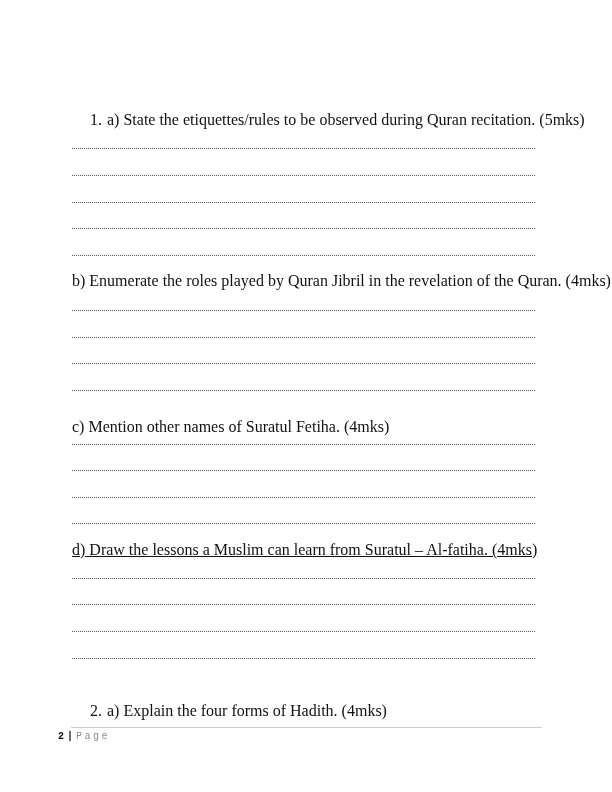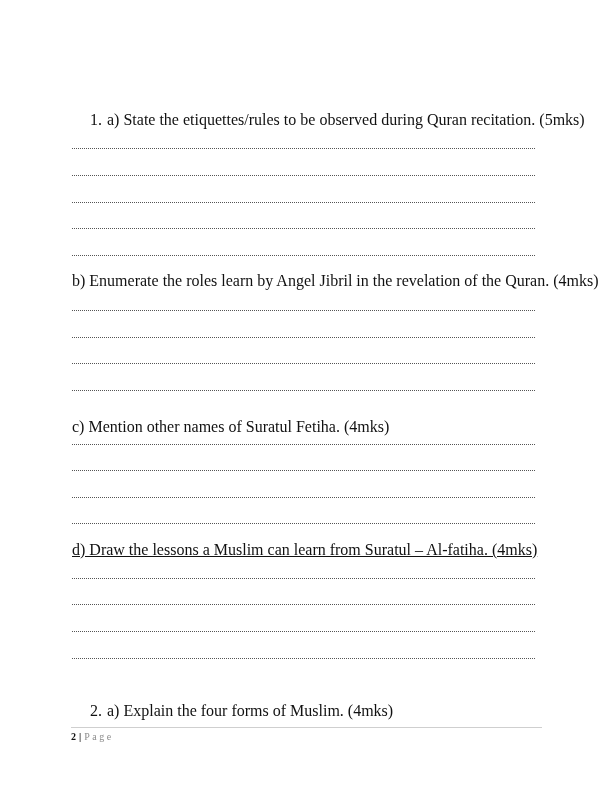--- a/index.html
+++ b/index.html
@@ -35,23 +35,23 @@
     .footer-rule {
       position: absolute;
       left: 71px;
       top: 727px;
       width: 471px;
       height: 0;
       border-top: 1px solid #cfcfcf;
     }
     .footer {
       position: absolute;
-      left: 71px;
+      left: 58px;
       top: 731px;
-      font-family: Liberation Serif, serif;
+      font-family: Liberation Mono, monospace;
       font-size: 10px;
       line-height: 12px;
       white-space: nowrap;
     }
     .footer .pnum {
       font-weight: bold;
       color: #111111;
     }
     .footer .sep {
       font-weight: bold;
@@ -69,21 +69,21 @@
 <div class="q-text" style="left:90px; top:113px;">
   <span class="q-num">1.</span><span>a) State the etiquettes/rules to be observed during Quran recitation. (5mks)</span>
 </div>
 <div class="answer-line" style="top:148px;"></div>
 <div class="answer-line" style="top:175px;"></div>
 <div class="answer-line" style="top:202px;"></div>
 <div class="answer-line" style="top:228px;"></div>
 <div class="answer-line" style="top:255px;"></div>
 
 <div class="q-text" style="left:72px; top:274px;">
-  <span>b) Enumerate the roles learn by Angel Jibril in the revelation of the Quran. (4mks)</span>
+  <span>b) Enumerate the roles played by Quran Jibril in the revelation of the Quran. (4mks)</span>
 </div>
 <div class="answer-line" style="top:310px;"></div>
 <div class="answer-line" style="top:337px;"></div>
 <div class="answer-line" style="top:363px;"></div>
 <div class="answer-line" style="top:390px;"></div>
 
 <div class="q-text" style="left:72px; top:420px;">
   <span>c) Mention other names of Suratul Fetiha.  (4mks)</span>
 </div>
 <div class="answer-line" style="top:444px;"></div>
@@ -93,19 +93,19 @@
 
 <div class="q-text" style="left:72px; top:543px;text-decoration:underline;">
   <span>d) Draw the lessons a Muslim can learn from Suratul – Al-fatiha.  (4mks)</span>
 </div>
 <div class="answer-line" style="top:578px;"></div>
 <div class="answer-line" style="top:604px;"></div>
 <div class="answer-line" style="top:631px;"></div>
 <div class="answer-line" style="top:658px;"></div>
 
 <div class="q-text" style="left:90px; top:704px;">
-  <span class="q-num">2.</span><span>a) Explain the four forms of Muslim. (4mks)</span>
+  <span class="q-num">2.</span><span>a) Explain the four forms of Hadith. (4mks)</span>
 </div>
 
 <div class="footer-rule"></div>
 <div class="footer">
   <span class="pnum">2</span><span class="sep">|</span><span class="plabel">Page</span>
 </div>
 
 </body></html>

